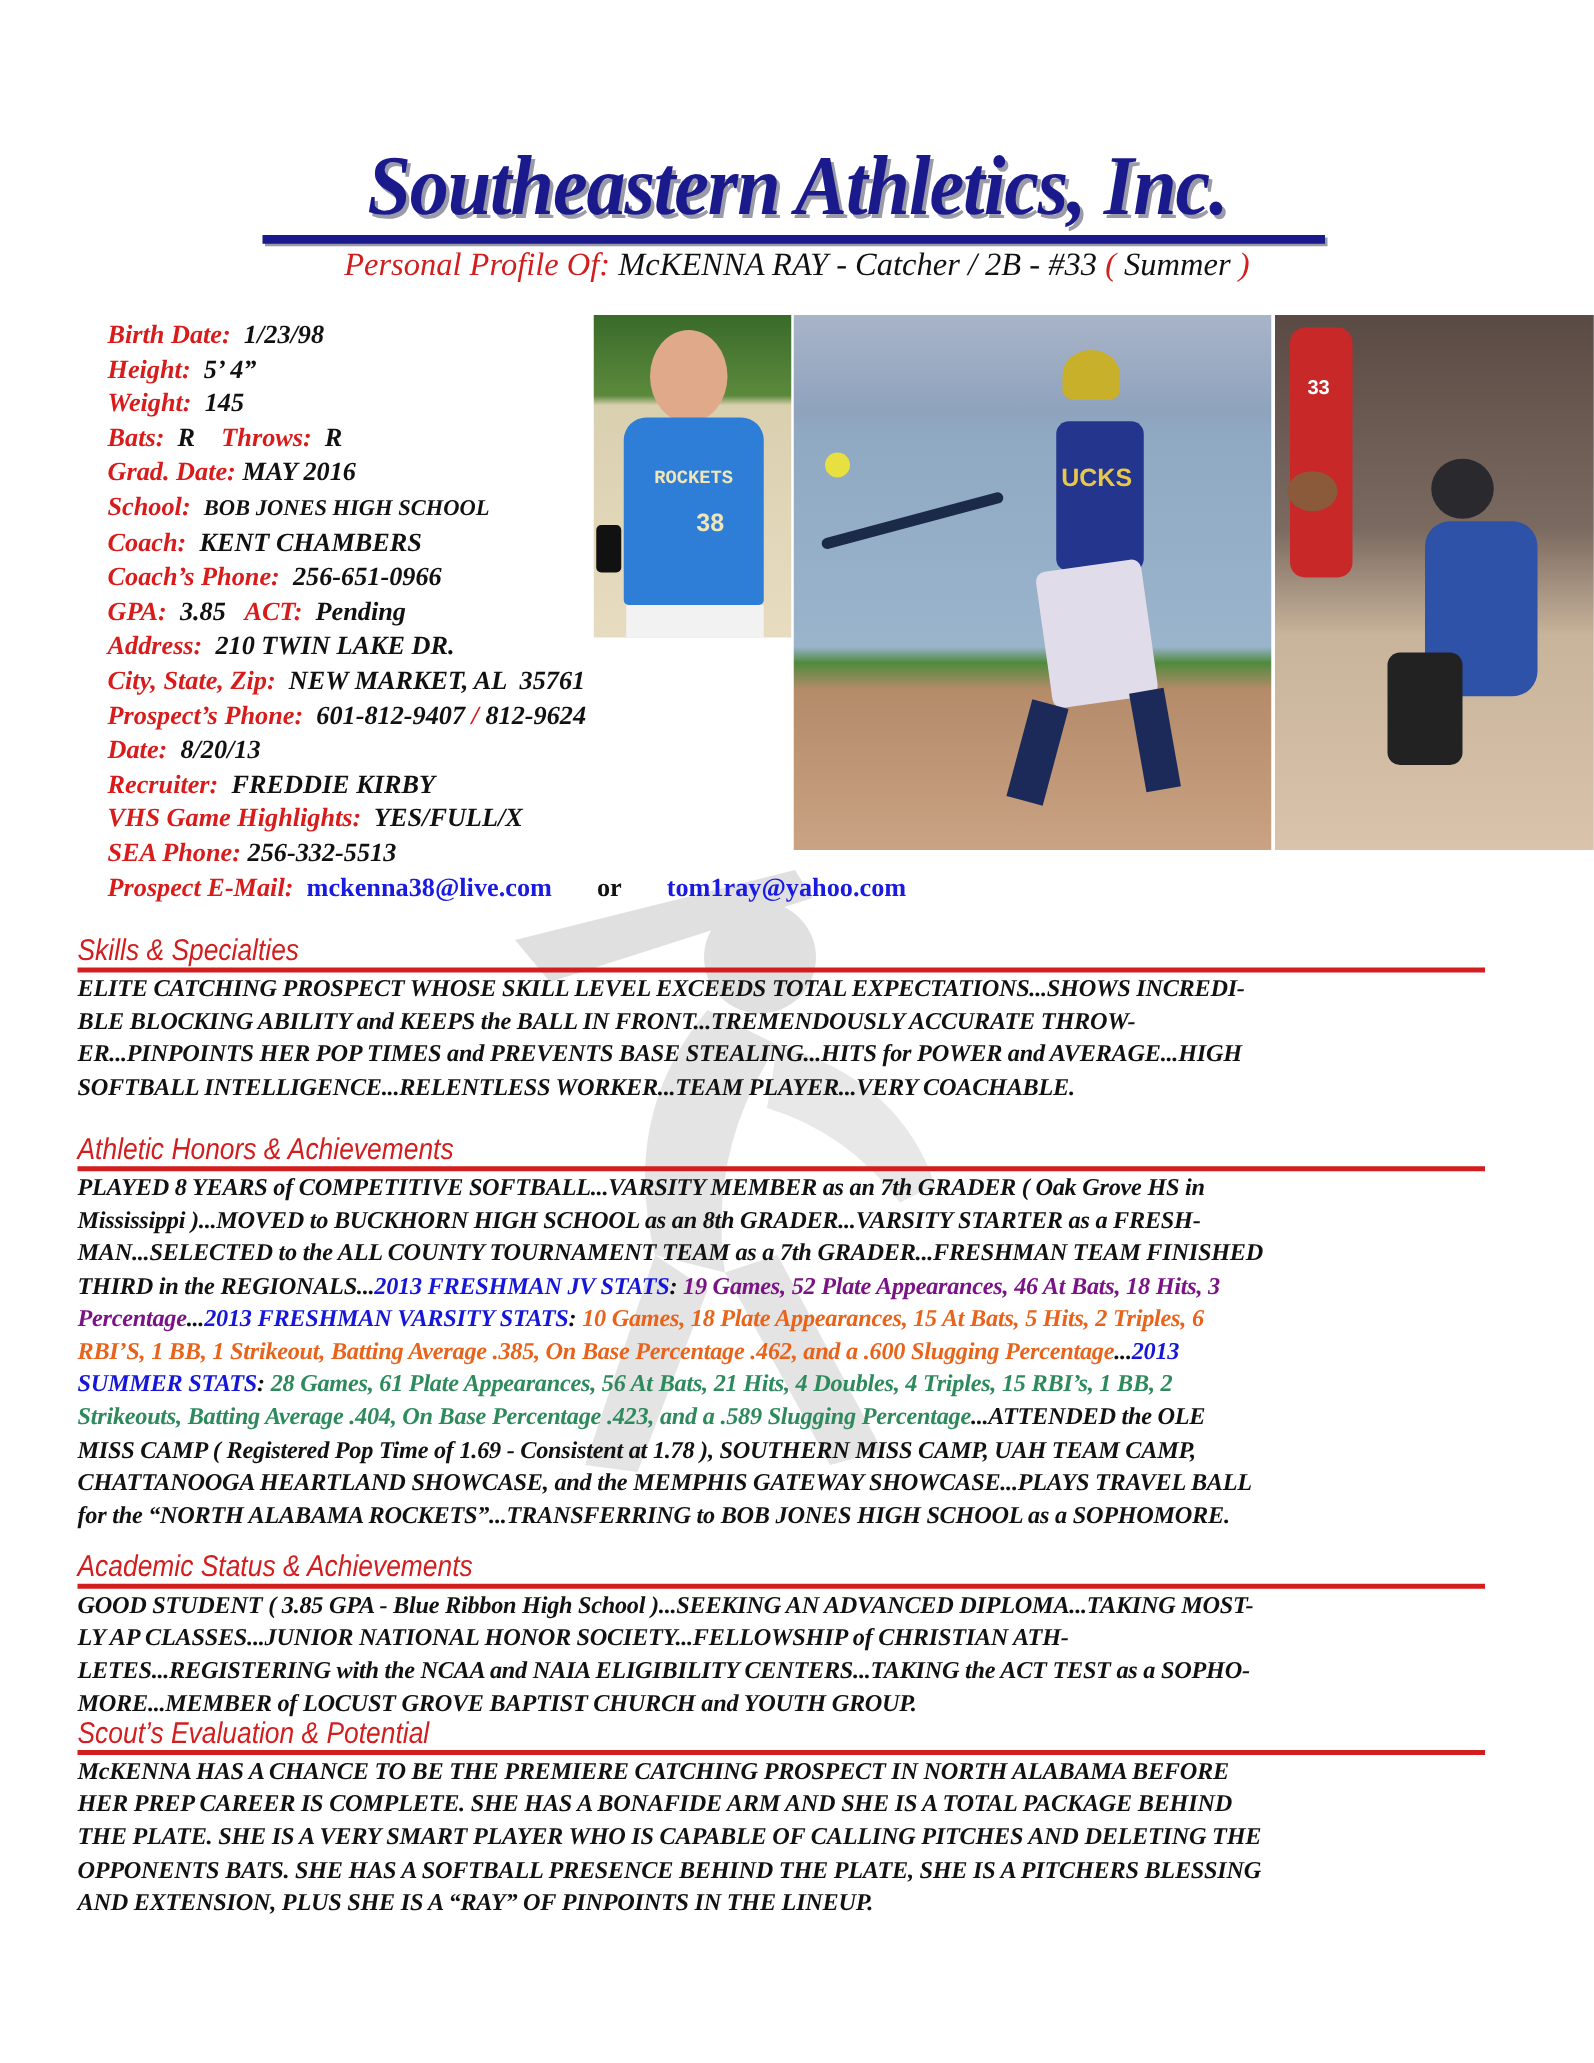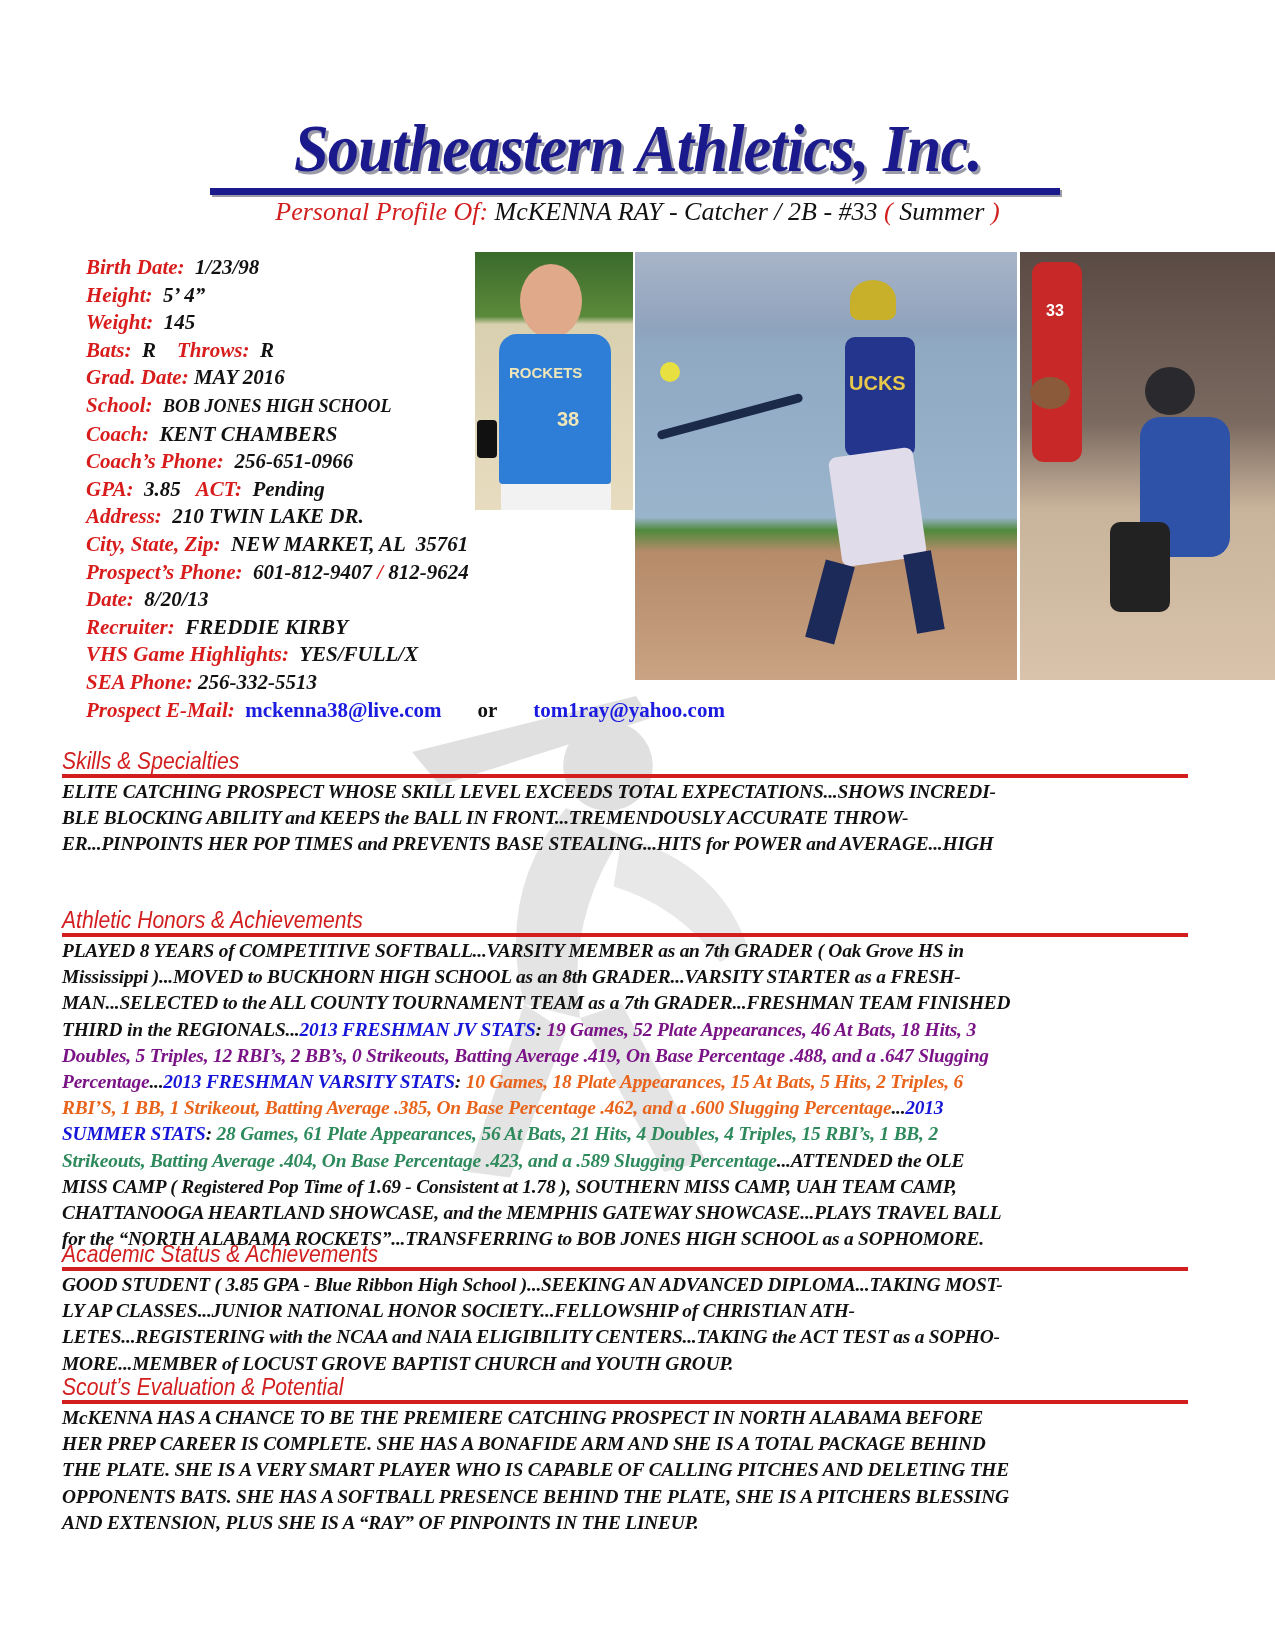--- a/index.html
+++ b/index.html
@@ -103,21 +103,21 @@
   <div class="info-row"><span class="k">Date:</span>&nbsp; <span class="v">8/20/13</span></div>
   <div class="info-row"><span class="k">Recruiter:</span>&nbsp; <span class="v">FREDDIE KIRBY</span></div>
   <div class="info-row"><span class="k">VHS Game Highlights:</span>&nbsp; <span class="v">YES/FULL/X</span></div>
   <div class="info-row"><span class="k">SEA Phone:</span> <span class="v">256-332-5513</span></div>
   <div class="info-row"><span class="k">Prospect E-Mail:</span>&nbsp; <span class="email">mckenna38@live.com</span><span class="or">or</span><span class="email">tom1ray@yahoo.com</span></div>
 </div>
 
 <div class="photo photo-1">
   <div class="ph-shape" style="left:45px;top:12px;width:62px;height:74px;border-radius:50%;background:#e0a98a;"></div>
   <div class="ph-shape" style="left:24px;top:82px;width:112px;height:150px;background:#2e7ed8;border-radius:18px 18px 4px 4px;"></div>
-  <div class="ph-shape" style="left:34px;top:112px;width:92px;text-align:left;font-family:Liberation Sans, sans-serif;font-weight:bold;font-size:15px;color:#f0e6b8;">ROCKETS</div>
+  <div class="ph-shape" style="left:34px;top:122px;width:92px;text-align:center;font-family:Liberation Mono, monospace;font-weight:bold;font-size:15px;color:#f0e6b8;">ROCKETS</div>
   <div class="ph-shape" style="left:82px;top:156px;font-family:'Liberation Sans',sans-serif;font-weight:bold;font-size:20px;color:#f0e6b8;">38</div>
   <div class="ph-shape" style="left:2px;top:168px;width:20px;height:38px;background:#111;border-radius:4px;"></div>
   <div class="ph-shape" style="left:26px;top:232px;width:110px;height:30px;background:#f2f2f2;"></div>
 </div>
 
 <div class="photo photo-2">
   <div class="ph-shape" style="left:215px;top:28px;width:46px;height:40px;border-radius:50% 50% 20% 20%;background:#c8b02a;"></div>
   <div class="ph-shape" style="left:210px;top:85px;width:70px;height:120px;background:#23358c;border-radius:10px;"></div>
   <div class="ph-shape" style="left:214px;top:120px;font-family:'Liberation Sans',sans-serif;font-weight:bold;font-size:20px;color:#e8c84a;">UCKS</div>
   <div class="ph-shape" style="left:20px;top:160px;width:150px;height:9px;background:#1c2a4a;transform:rotate(-15deg);border-radius:5px;"></div>
@@ -136,32 +136,32 @@
   <div class="ph-shape" style="left:90px;top:270px;width:60px;height:90px;background:#222;border-radius:10px;"></div>
 </div>
 
 <div class="section" style="top:748px;">
   <div class="section-head">Skills &amp; Specialties</div>
   <div class="section-rule"></div>
   <div class="section-body">
     <span class="line">ELITE CATCHING PROSPECT WHOSE SKILL LEVEL EXCEEDS TOTAL EXPECTATIONS...SHOWS INCREDI-</span>
     <span class="line">BLE BLOCKING ABILITY and KEEPS the BALL IN FRONT...TREMENDOUSLY ACCURATE THROW-</span>
     <span class="line">ER...PINPOINTS HER POP TIMES and PREVENTS BASE STEALING...HITS for POWER and AVERAGE...HIGH</span>
+    <span class="line">SOFTBALL INTELLIGENCE...RELENTLESS WORKER...TEAM PLAYER...VERY COACHABLE.</span>
   </div>
 </div>
 
 <div class="section" style="top:907px;">
   <div class="section-head">Athletic Honors &amp; Achievements</div>
   <div class="section-rule"></div>
   <div class="section-body">
     <span class="line">PLAYED 8 YEARS of COMPETITIVE SOFTBALL...VARSITY MEMBER as an 7th GRADER ( Oak Grove HS in</span>
     <span class="line">Mississippi )...MOVED to BUCKHORN HIGH SCHOOL as an 8th GRADER...VARSITY STARTER as a FRESH-</span>
     <span class="line">MAN...SELECTED to the ALL COUNTY TOURNAMENT TEAM as a 7th GRADER...FRESHMAN TEAM FINISHED</span>
     <span class="line"><span class="blk">THIRD in the REGIONALS...</span><span class="blue">2013 FRESHMAN JV STATS</span><span class="blk">:</span><span class="purple"> 19 Games, 52 Plate Appearances, 46 At Bats, 18 Hits, 3</span></span>
-    <span class="line purple">Doubles, 5 Triples, 12 RBI’s, 2 BB’s, 0 Strikeouts, Batting Average .419, On Base Percentage .488, and a .647 Slugging</span>
     <span class="line"><span class="purple">Percentage</span><span class="blk">...</span><span class="blue">2013 FRESHMAN VARSITY STATS</span><span class="blk">:</span><span class="orange"> 10 Games, 18 Plate Appearances, 15 At Bats, 5 Hits, 2 Triples, 6</span></span>
     <span class="line"><span class="orange">RBI’S, 1 BB, 1 Strikeout, Batting Average .385, On Base Percentage .462, and a .600 Slugging Percentage</span><span class="blk">...</span><span class="blue">2013</span></span>
     <span class="line"><span class="blue">SUMMER STATS</span><span class="blk">:</span><span class="green"> 28 Games, 61 Plate Appearances, 56 At Bats, 21 Hits, 4 Doubles, 4 Triples, 15 RBI’s, 1 BB, 2</span></span>
     <span class="line"><span class="green">Strikeouts, Batting Average .404, On Base Percentage .423, and a .589 Slugging Percentage</span><span class="blk">...ATTENDED the OLE</span></span>
     <span class="line">MISS CAMP ( Registered Pop Time of 1.69 - Consistent at 1.78 ), SOUTHERN MISS CAMP, UAH TEAM CAMP,</span>
     <span class="line">CHATTANOOGA HEARTLAND SHOWCASE, and the MEMPHIS GATEWAY SHOWCASE...PLAYS TRAVEL BALL</span>
     <span class="line">for the “NORTH ALABAMA ROCKETS”...TRANSFERRING to BOB JONES HIGH SCHOOL as a SOPHOMORE.</span>
   </div>
 </div>
 

